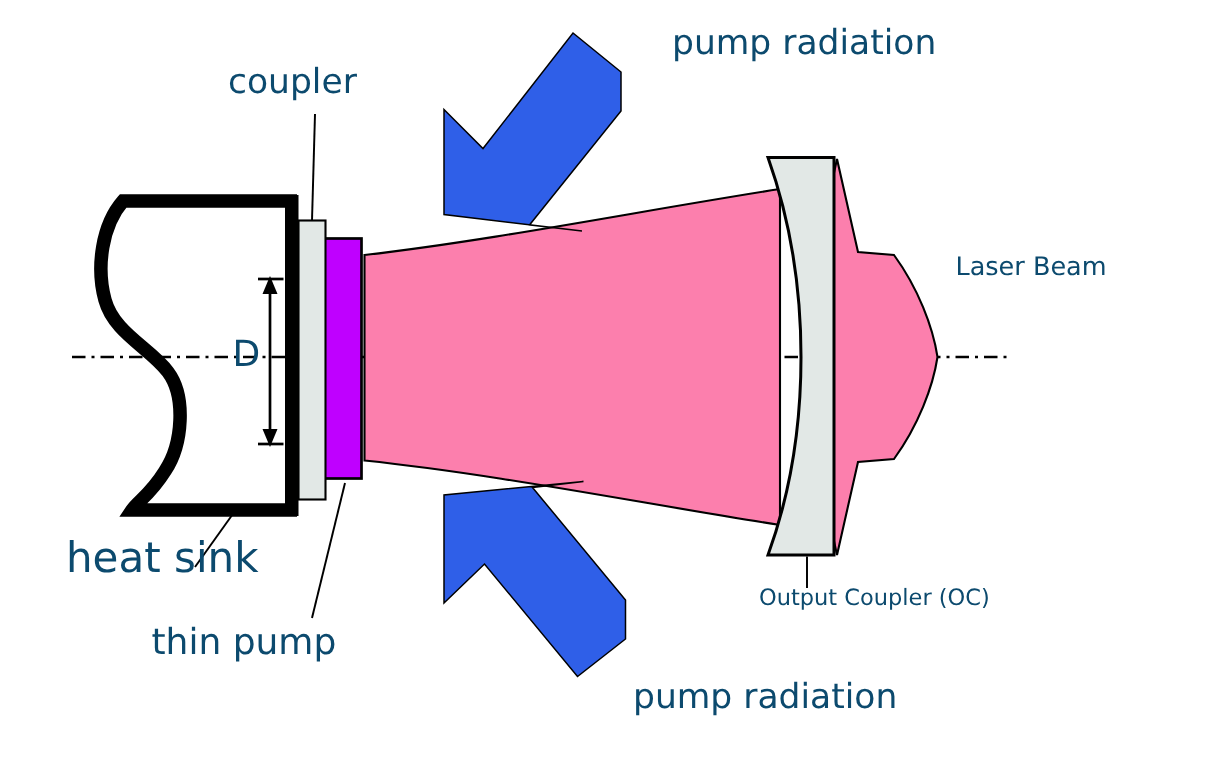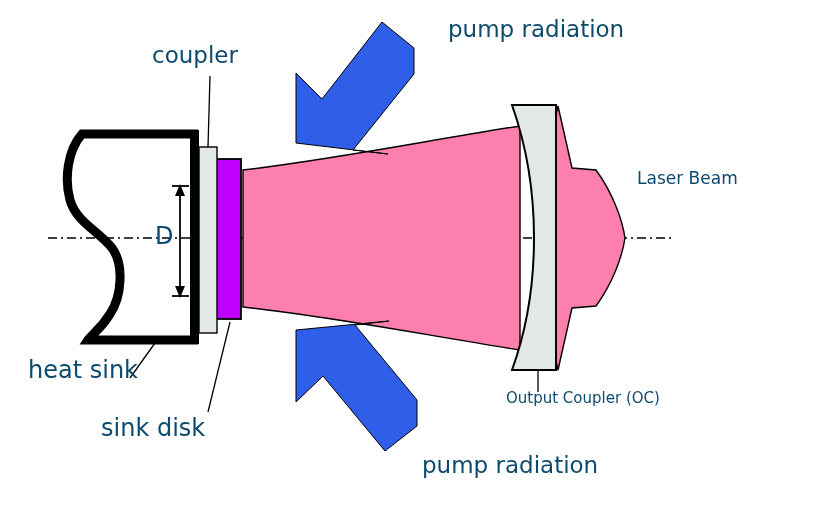--- a/index.html
+++ b/index.html
@@ -26,21 +26,21 @@
     position: absolute;
     font-family: "DejaVu Sans", sans-serif;
     color: #0c4a6e;
     white-space: nowrap;
     line-height: 1;
   }
   #label-coupler     { left: 152px; top:  44px; font-size: 23px; text-align: center; }
   #label-pump-top    { left: 448px; top:  18px; font-size: 23px; }
   #label-laser-beam  { left: 637px; top: 170px; font-size: 17px; }
   #label-d           { left: 155px; top: 224px; font-size: 24px; }
-  #label-heat-sink   { left:  28px; top: 358px; font-size: 24px; }
+  #label-heat-sink   { left:  44px; top: 358px; font-size: 28px; }
   #label-thin-disk   { left: 101px; top: 416px; font-size: 24px; }
   #label-oc          { left: 506px; top: 391px; font-size: 15px; }
   #label-pump-bottom { left: 422px; top: 454px; font-size: 23px; }
 </style>
 </head>
 <body>
 
 <div id="stage">
 
   <svg class="diagram" viewBox="0 0 816 506">
@@ -123,19 +123,19 @@
   <div class="lbl" id="label-coupler">coupler</div>
 
   <div class="lbl" id="label-pump-top">pump radiation</div>
 
   <div class="lbl" id="label-laser-beam">Laser Beam</div>
 
   <div class="lbl" id="label-d">D</div>
 
   <div class="lbl" id="label-heat-sink">heat sink</div>
 
-  <div class="lbl" id="label-thin-disk">sink disk</div>
+  <div class="lbl" id="label-thin-disk">thin pump</div>
 
   <div class="lbl" id="label-oc">Output Coupler (OC)</div>
 
   <div class="lbl" id="label-pump-bottom">pump radiation</div>
 
 </div>
 
 </body></html>

